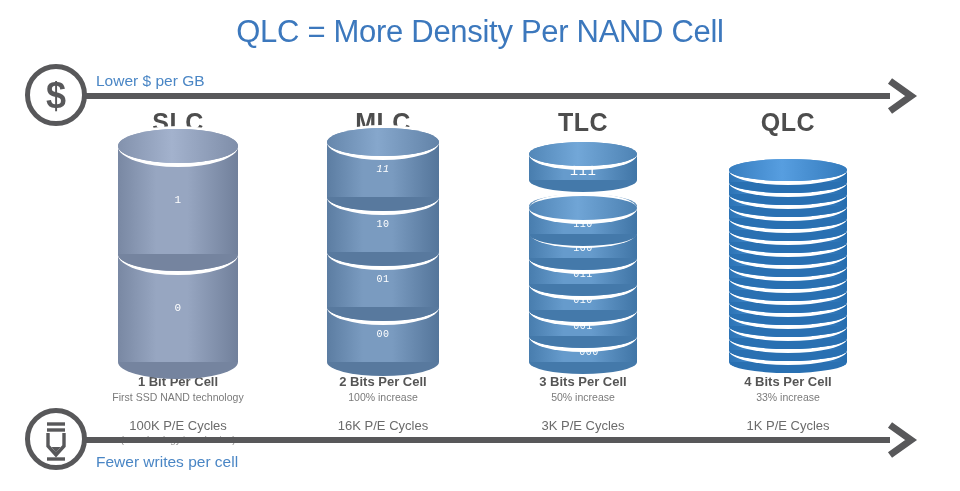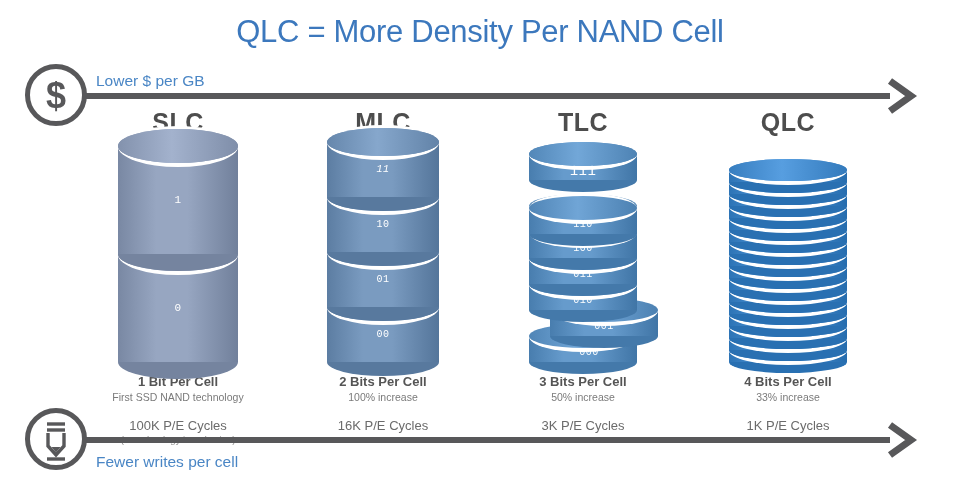--- a/index.html
+++ b/index.html
@@ -242,21 +242,21 @@
               <div class="cap" style="height: 24px; top: -12px; background: linear-gradient(to right, rgb(80, 133, 182) 0%, rgb(112, 165, 214) 45%, rgb(76, 129, 178) 100%);"></div>
               <div class="lbl" style="font-size: 10px; line-height: 10px; top: 12px; z-index: 5;">011</div>
             </div>
             <div class="seg" style="width: 108px; height: 26px; top: 142px; z-index: 3;">
               <div class="bot" style="height: 24px; bottom: -12px; background: rgb(68, 121, 170);"></div>
               <div class="body" style="background: linear-gradient(to right, rgb(72, 125, 174) 0%, rgb(102, 155, 204) 32%, rgb(102, 155, 204) 58%, rgb(64, 117, 166) 100%);"></div>
               <div class="cap" style="height: 31px; top: -15.5px; background: rgb(255, 255, 255);"></div>
               <div class="cap" style="height: 24px; top: -12px; background: linear-gradient(to right, rgb(80, 133, 182) 0%, rgb(112, 165, 214) 45%, rgb(76, 129, 178) 100%);"></div>
               <div class="lbl" style="font-size: 10px; line-height: 10px; top: 12px; z-index: 5;">010</div>
             </div>
-            <div class="seg" style="width: 108px; height: 26px; top: 168px; z-index: 2; margin-left: 21px;">
+            <div class="seg" style="width: 108px; height: 26px; top: 168px; z-index: 2;">
               <div class="bot" style="height: 24px; bottom: -12px; background: rgb(68, 121, 170);"></div>
               <div class="body" style="background: linear-gradient(to right, rgb(72, 125, 174) 0%, rgb(102, 155, 204) 32%, rgb(102, 155, 204) 58%, rgb(64, 117, 166) 100%);"></div>
               <div class="cap" style="height: 31px; top: -15.5px; background: rgb(255, 255, 255);"></div>
               <div class="cap" style="height: 24px; top: -12px; background: linear-gradient(to right, rgb(80, 133, 182) 0%, rgb(112, 165, 214) 45%, rgb(76, 129, 178) 100%);"></div>
               <div class="lbl" style="font-size: 10px; line-height: 10px; top: 12px; z-index: 5;">001</div>
             </div>
             <div class="seg" style="width: 108px; height: 26px; top: 194px; z-index: 1;">
               <div class="bot" style="height: 24px; bottom: -12px; background: rgb(68, 121, 170);"></div>
               <div class="body" style="background: linear-gradient(to right, rgb(72, 125, 174) 0%, rgb(102, 155, 204) 32%, rgb(102, 155, 204) 58%, rgb(64, 117, 166) 100%);"></div>
               <div class="cap" style="height: 31px; top: -15.5px; background: rgb(255, 255, 255);"></div>

